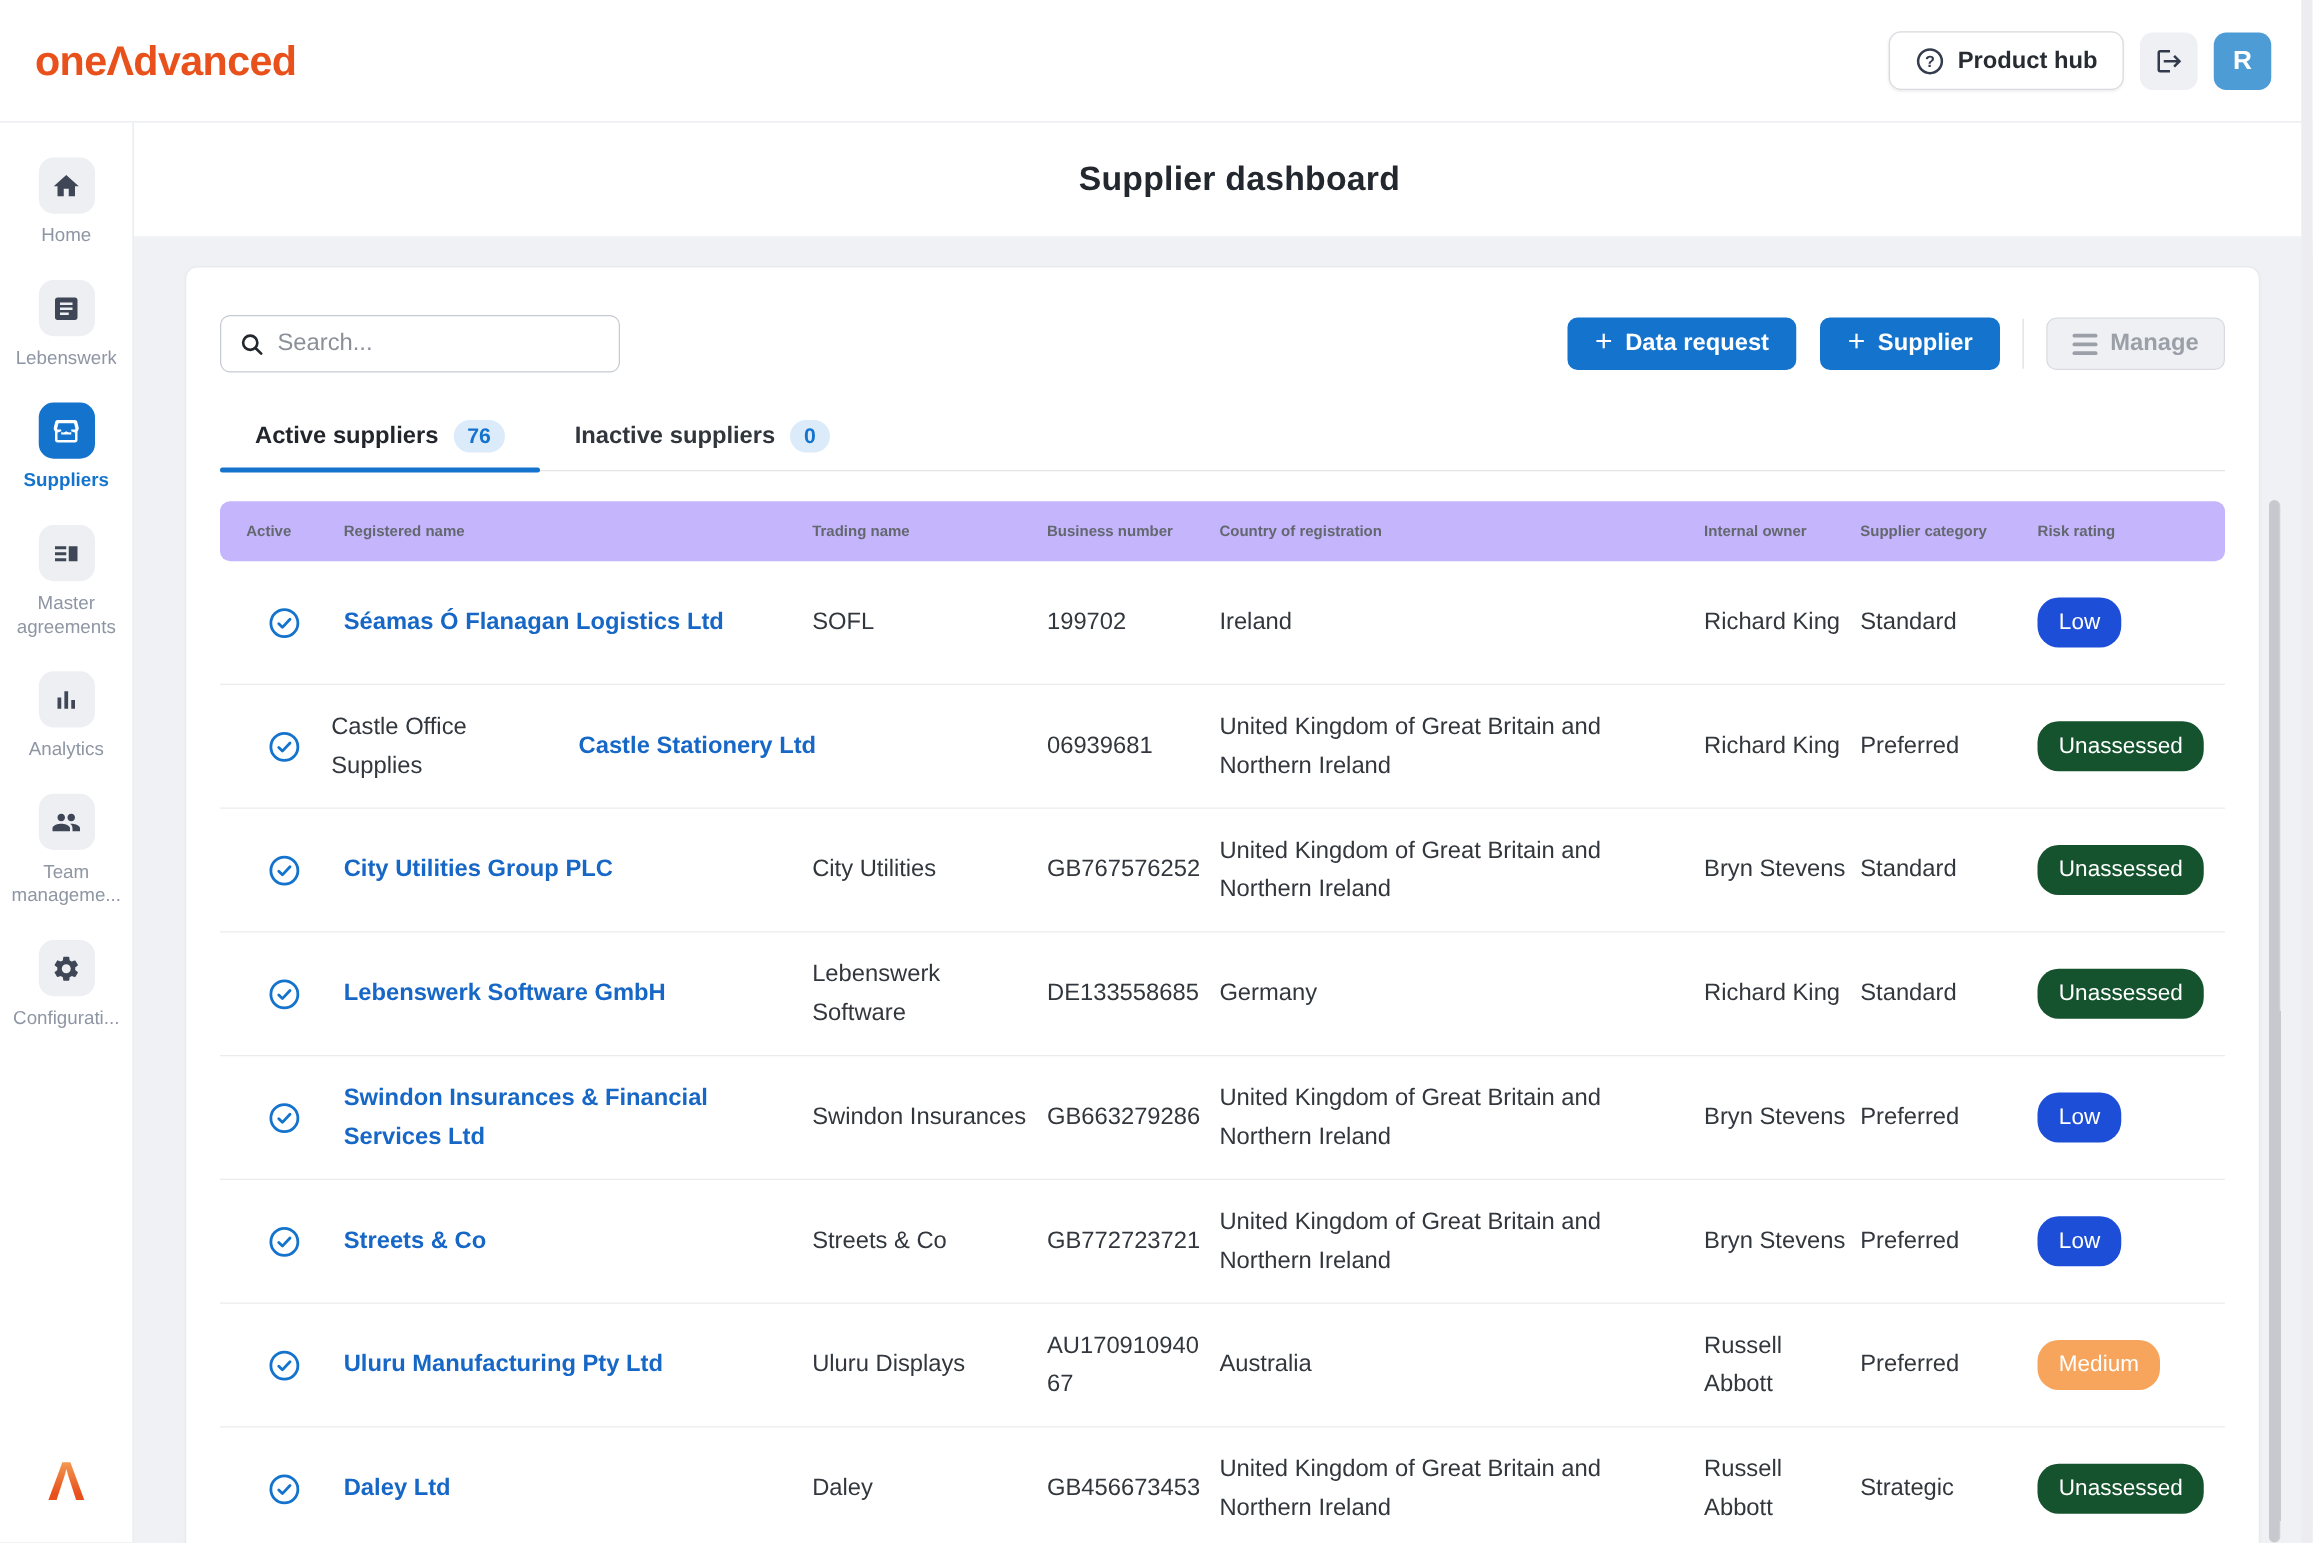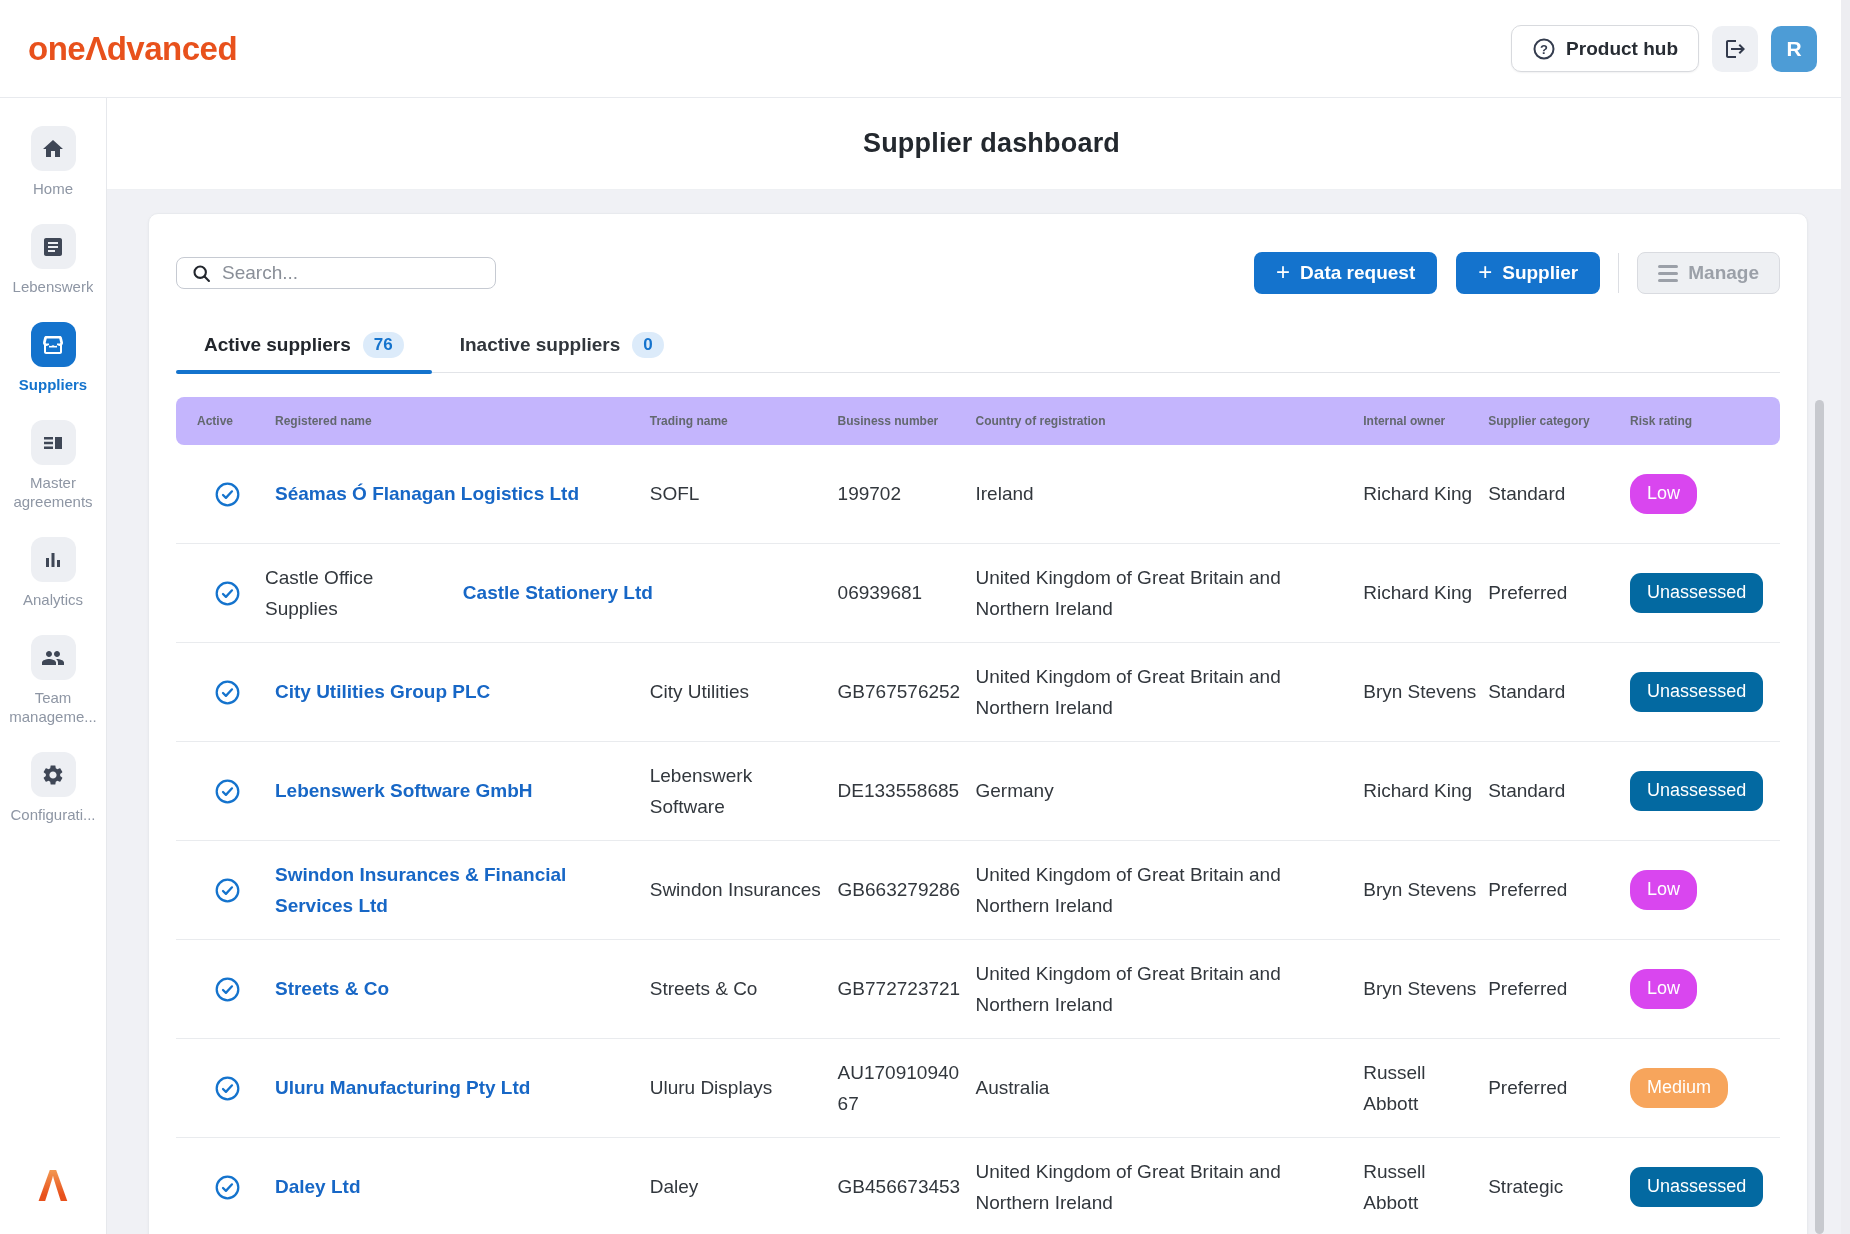--- a/index.html
+++ b/index.html
@@ -46,21 +46,21 @@
   .main { position:absolute; top:98px; left:107px; width:1743px; }
   .page-titlebar { background:#ffffff; height:92px; display:flex; align-items:center;
                    padding-left:26px; border-bottom:1px solid #eef0f3;justify-content:center; }
   .page-title { font-size:27px; font-weight:700; color:#23282e; letter-spacing:0.2px; }
 
   .card { margin:23px 42px 0 41px; background:#ffffff; border:1px solid #e8eaee;
           border-radius:10px; box-shadow:0 1px 3px rgba(20,25,40,0.04);
           padding:38px 27px 20px 27px; min-height:1060px; }
 
   .toolbar { display:flex; align-items:center; justify-content:space-between; }
-  .search-box { width:320px; height:32px; border:1px solid #c6cad2; border-radius:8px;
+  .search-box { width:320px; height:46px; border:1px solid #c6cad2; border-radius:8px;
                 display:flex; align-items:center; padding:0 14px; gap:10px; background:#fff; }
   .search-box svg { width:21px; height:21px; stroke:#22262d; }
   .search-input { border:none; outline:none; flex:1; font-size:19px; color:#3a3f46;
                   font-family:"Liberation Sans", sans-serif; }
   .search-input::placeholder { color:#8a8f98; }
   .toolbar-actions { display:flex; align-items:center; }
   .btn-primary { height:42px; border:none; border-radius:8px; background:#1473cd; color:#fff;
                  font-size:19px; font-weight:700; display:flex; align-items:center; gap:10px;
                  padding:0 22px; cursor:pointer; font-family:"Liberation Sans", sans-serif; }
   .btn-primary .plus { font-size:24px; font-weight:400; line-height:1; margin-top:-2px; }
@@ -95,23 +95,23 @@
   .c4 { width:138px; overflow-wrap:anywhere; }
   .c5 { width:388px; }
   .c6 { width:125px; }
   .c7 { width:142px; }
   .c8 { width:159px; }
   .thead .c1 { justify-content:flex-start; padding-left:21px; }
   .check-icon svg { width:27px; height:27px; display:block; }
   .reg-link { color:#1767c6; font-weight:700; text-decoration:none; cursor:pointer; }
   .badge { display:inline-block; color:#fff; font-size:18px; font-weight:500;
            border-radius:17px; padding:5px 17px; }
-  .badge-low { background:#d946ef; }
+  .badge-low { background:#1d4ed8; }
   .badge-medium { background:#f7a55c; }
-  .badge-unassessed { background:#0369a1;border-radius:11px; }
+  .badge-unassessed { background:#14532d; }
 
   
   .window-scroll-track { position:fixed; top:0; right:0; width:9px; height:1234px;
                          background:#ededf1; z-index:40; }
   .inner-scroll-thumb { position:fixed; top:400px; right:26px; width:9px; height:834px;
                         background:#c7c9ce; border-radius:5px; z-index:40; }
 </style>
 </head>
 <body>
 

